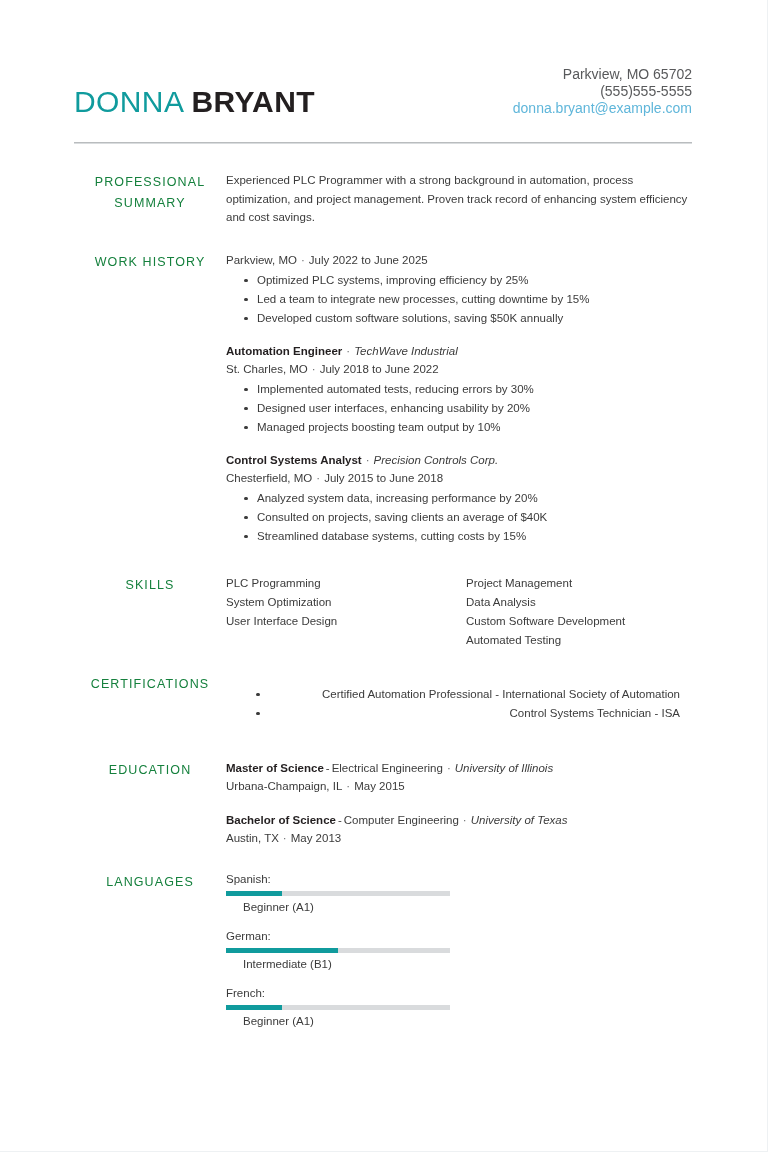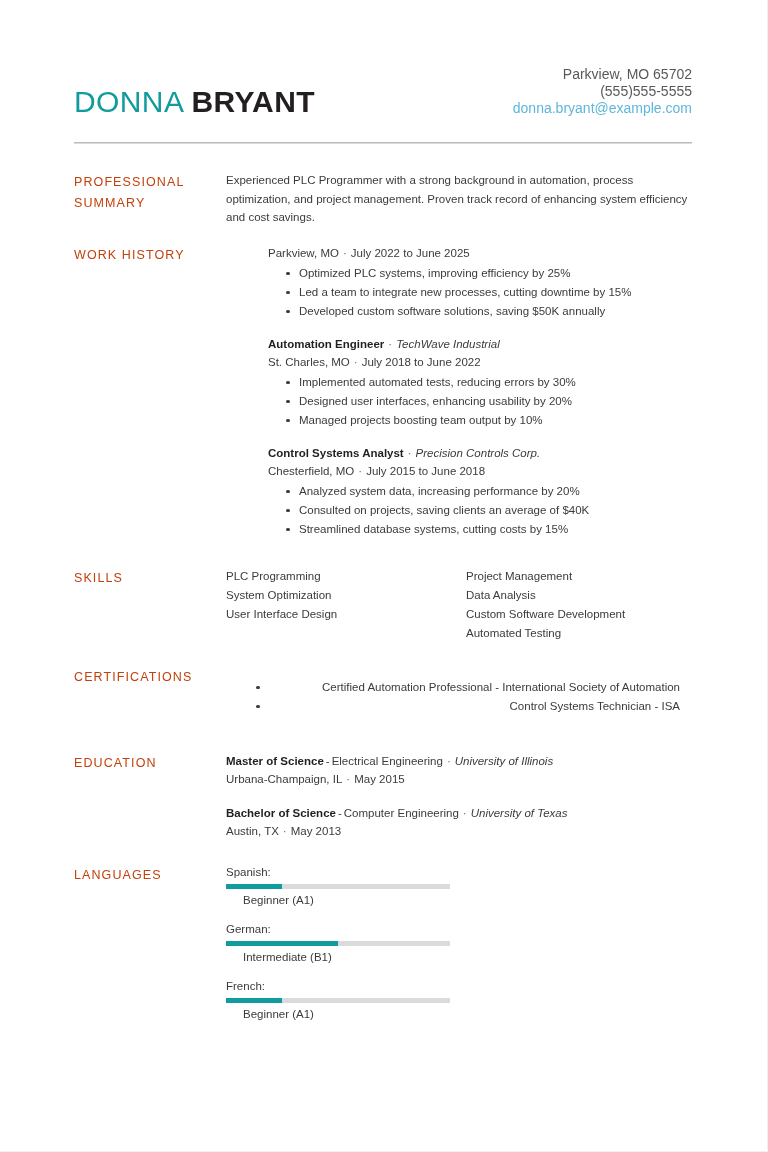--- a/index.html
+++ b/index.html
@@ -74,35 +74,36 @@
   .section {
     display: flex;
     padding: 0 76px 0 74px;
     margin-top: 20px;
   }
   .section-label {
     width: 152px;
     flex: 0 0 152px;
     font-size: 12.5px;
     letter-spacing: 1.1px;
-    color: #c2410c;
+    color: #15803d;
     font-weight: 400;
     text-transform: uppercase;
     line-height: 21px;
     padding-top: 1px;
+    text-align: center;
   }
   .section-body {
     flex: 1 1 auto;
     font-size: 11.5px;
     line-height: 18.5px;
     color: #3b3b3b;
   }
 
   #summary-section { margin-top: 27px; }
-  #work-section { margin-top: 17px; gap: 42px; }
+  #work-section { margin-top: 24px; }
   #skills-section { margin-top: 28px; }
   #certs-section { margin-top: 23px; }
   #education-section { margin-top: 24px; }
   #languages-section { margin-top: 23px; }
 
   .summary-text {
     font-size: 11.5px;
     line-height: 18.5px;
     max-width: 470px;
   }

